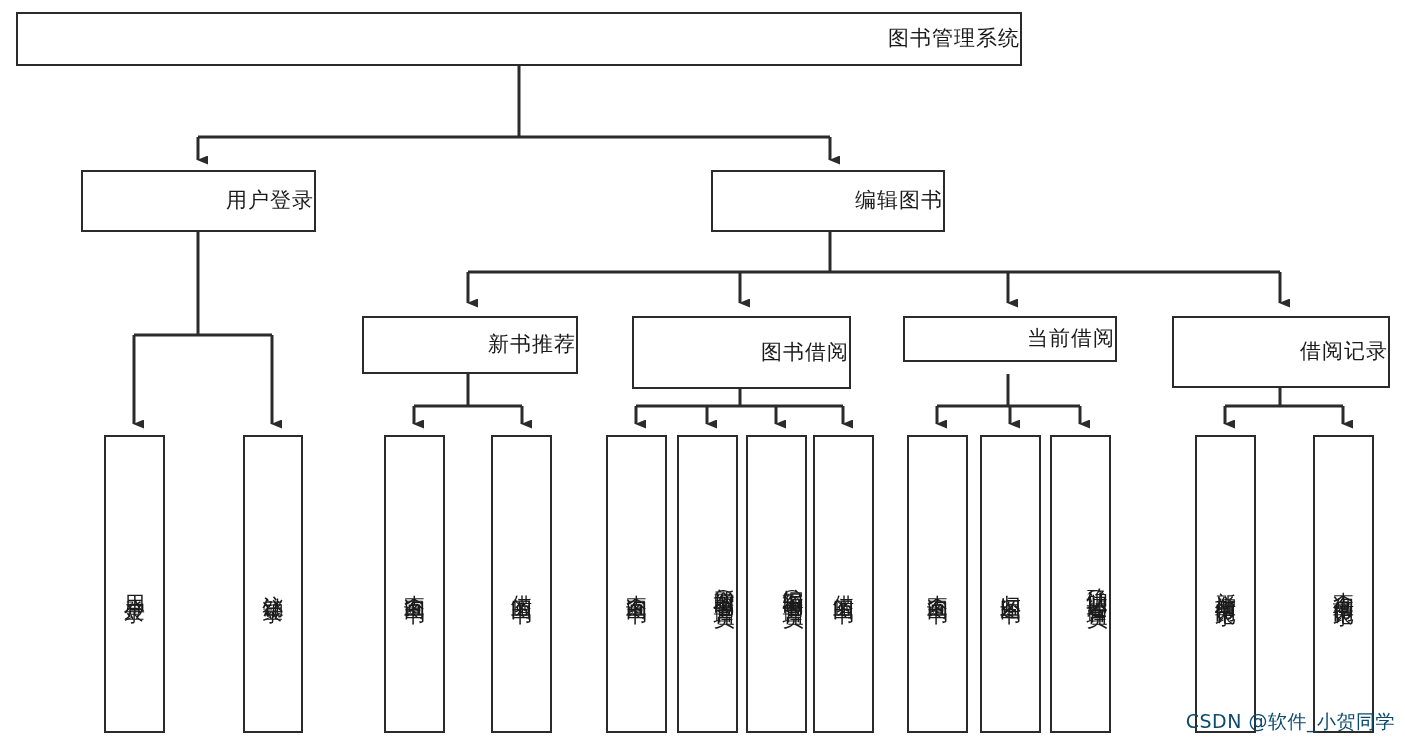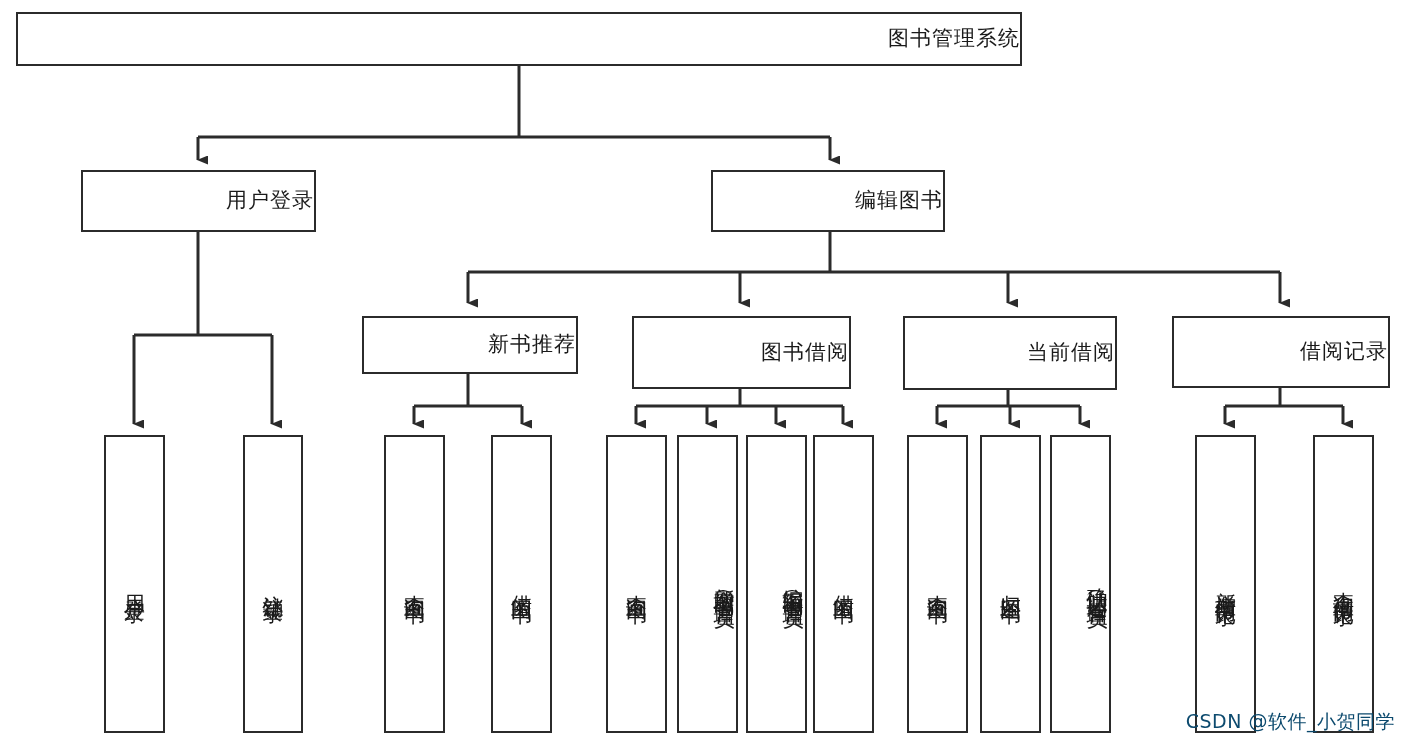--- a/index.html
+++ b/index.html
@@ -131,21 +131,21 @@
   <div class="node h" style="left:711px;top:170px;width:234px;height:62px;">
     <span class="label">编辑图书</span>
   </div>
 
   <div class="node h" style="left:362px;top:316px;width:216px;height:58px;">
     <span class="label">新书推荐</span>
   </div>
   <div class="node h" style="left:632px;top:316px;width:219px;height:73px;">
     <span class="label">图书借阅</span>
   </div>
-  <div class="node h" style="left:903px;top:316px;width:214px;height:74px;">
+  <div class="node h" style="left:903px;top:316px;width:214px;height:46px;">
     <span class="label">当前借阅</span>
   </div>
   <div class="node h" style="left:1172px;top:316px;width:218px;height:72px;">
     <span class="label">借阅记录</span>
   </div>
 
   <div class="node v mid" style="left:104px;top:435px;width:61px;height:298px;">
     <span class="label">用户登录</span>
   </div>
   <div class="node v mid" style="left:243px;top:435px;width:60px;height:298px;">

